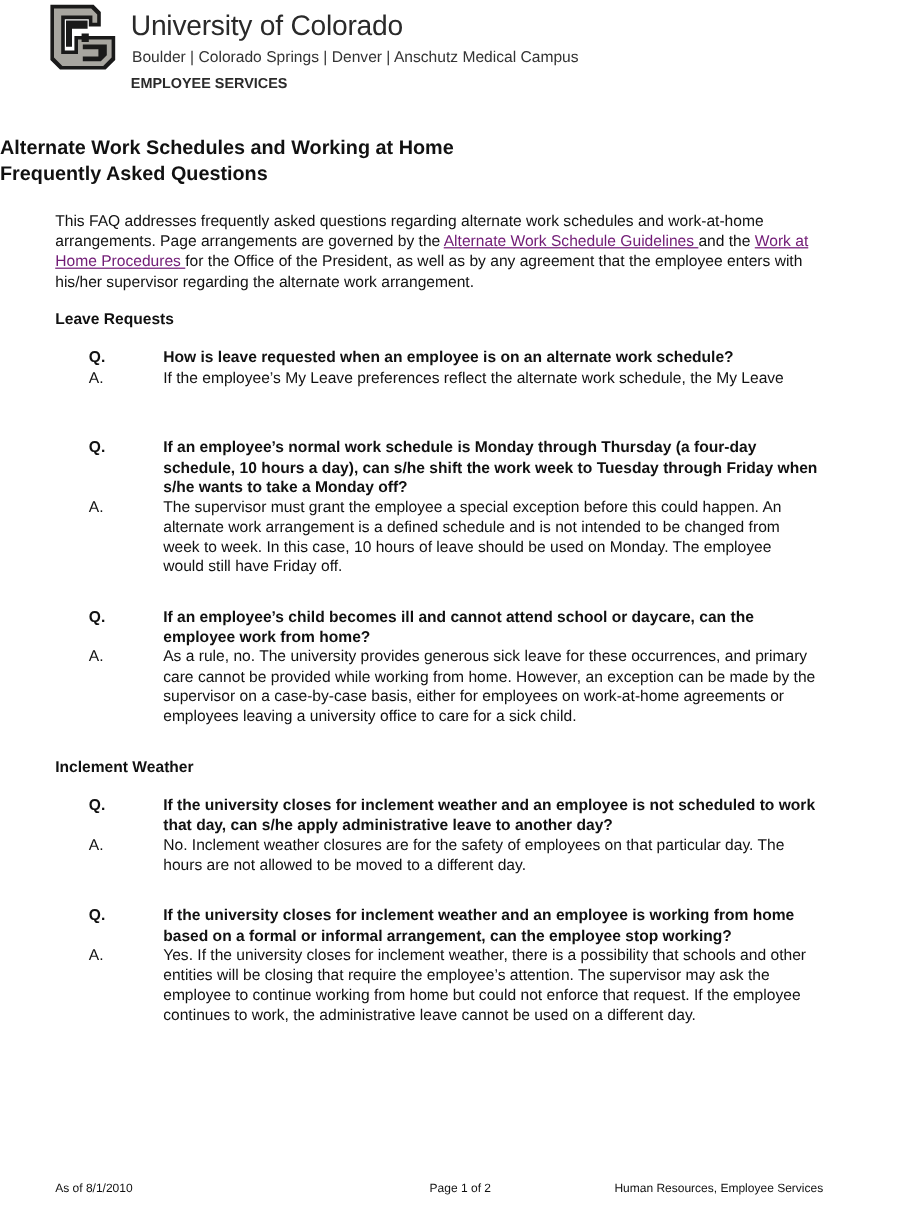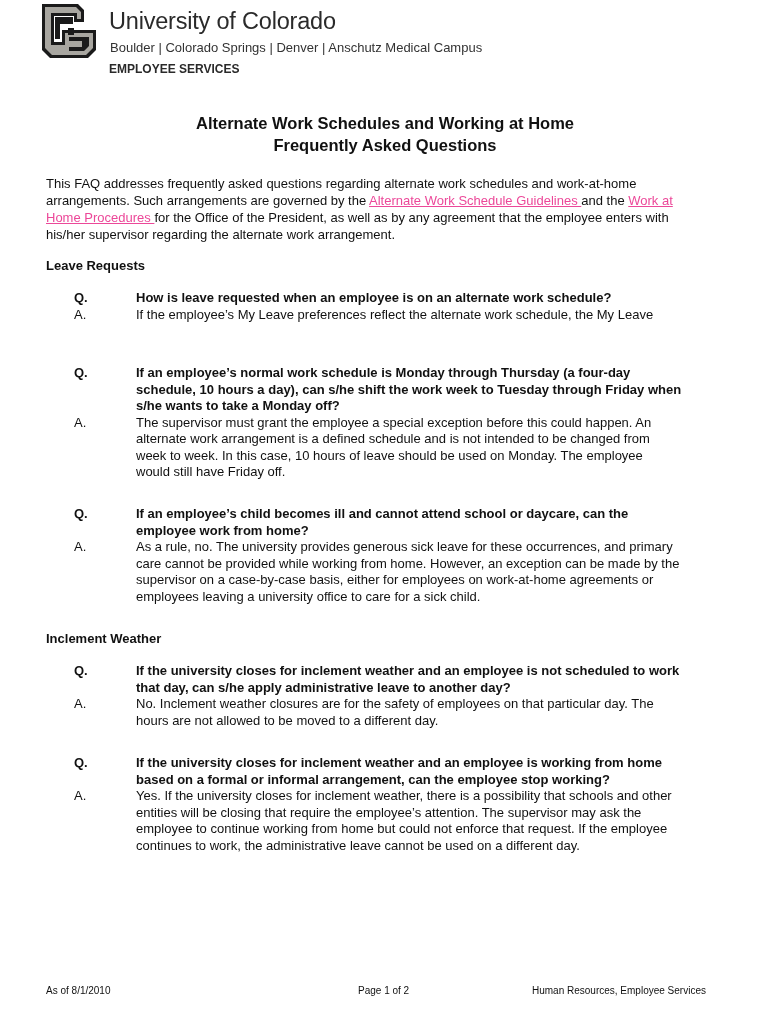--- a/index.html
+++ b/index.html
@@ -19,50 +19,50 @@
     position: absolute; left: 110px; top: 40px;
     font-size: 13px; color: #333; white-space: nowrap;
   }
   .dept {
     position: absolute; left: 109px; top: 62px;
     font-size: 12px; font-weight: bold; color: #2a2a2a; white-space: nowrap;
   }
 
   
   .title {
-    position: absolute; left: 0; width: 770px; text-align: center;
+    position: absolute; left: 0; width: 770px; 
     font-size: 16.5px; font-weight: bold; line-height: 22px;
   }
   .title.l1 { top: 112px; }
   .title.l2 { top: 134px; }
 
   
   .intro {
     position: absolute; left: 46px; top: 175px; width: 690px;
     font-size: 13px; line-height: 17px;
   }
   .intro .ln { display: block; white-space: nowrap; height: 17px; }
-  a.link { color: #ec4899; }
+  a.link { color: #701a75; }
 
   
   .section-head {
     position: absolute; left: 46px; font-size: 13px; font-weight: bold; white-space: nowrap;
   }
   .qa { position: absolute; left: 74px; width: 660px; font-size: 13px; line-height: 16.5px; }
   .qa .row { position: relative; }
   .qa .tag { position: absolute; left: 0; top: 0; width: 40px; }
   .qa .txt { margin-left: 62px; }
   .qa .ln { display: block; white-space: nowrap; height: 16.5px; }
   .qa .q { font-weight: bold; }
 
   
   .footer { position: absolute; top: 985px; font-size: 10px; white-space: nowrap; color: #111; }
   .footer.left { left: 46px; }
   .footer.center { left: 358px; }
-  .footer.right { left: 532px; }
+  .footer.right { left: 512px; }
 </style>
 </head>
 <body>
 
 <div class="page">
 
   <div class="logo">
     <svg width="62" height="58" viewBox="0 0 62 58">
 
       <path d="M4 2 H40 L46 8 V20 H36 V14 H16 V40 H24 V28 H58 V48 L50 56 H12 L4 48 Z" fill="#1a1a1a"></path>
@@ -76,21 +76,21 @@
   </div>
   <div class="univ-name">University of Colorado</div>
   <div class="campuses">Boulder | Colorado Springs | Denver | Anschutz Medical Campus</div>
   <div class="dept">EMPLOYEE SERVICES</div>
 
   <div class="title l1">Alternate Work Schedules and Working at Home</div>
   <div class="title l2">Frequently Asked Questions</div>
 
   <div class="intro">
     <span class="ln">This FAQ addresses frequently asked questions regarding alternate work schedules and work-at-home</span>
-    <span class="ln"><span>arrangements. Such arrangements are governed by the </span><a class="link" href="#">Alternate Work Schedule Guidelines </a><span>and the </span><a class="link" href="#">Work at </a></span>
+    <span class="ln"><span>arrangements. Page arrangements are governed by the </span><a class="link" href="#">Alternate Work Schedule Guidelines </a><span>and the </span><a class="link" href="#">Work at </a></span>
     <span class="ln"><a class="link" href="#">Home Procedures </a><span>for the Office of the President, as well as by any agreement that the employee enters with</span></span>
     <span class="ln">his/her supervisor regarding the alternate work arrangement.</span>
   </div>
 
   <div class="section-head" style="top:258px;">Leave Requests</div>
 
   <div class="qa" style="top:290px;">
     <div class="row q">
       <span class="tag">Q.</span>
       <div class="txt">

